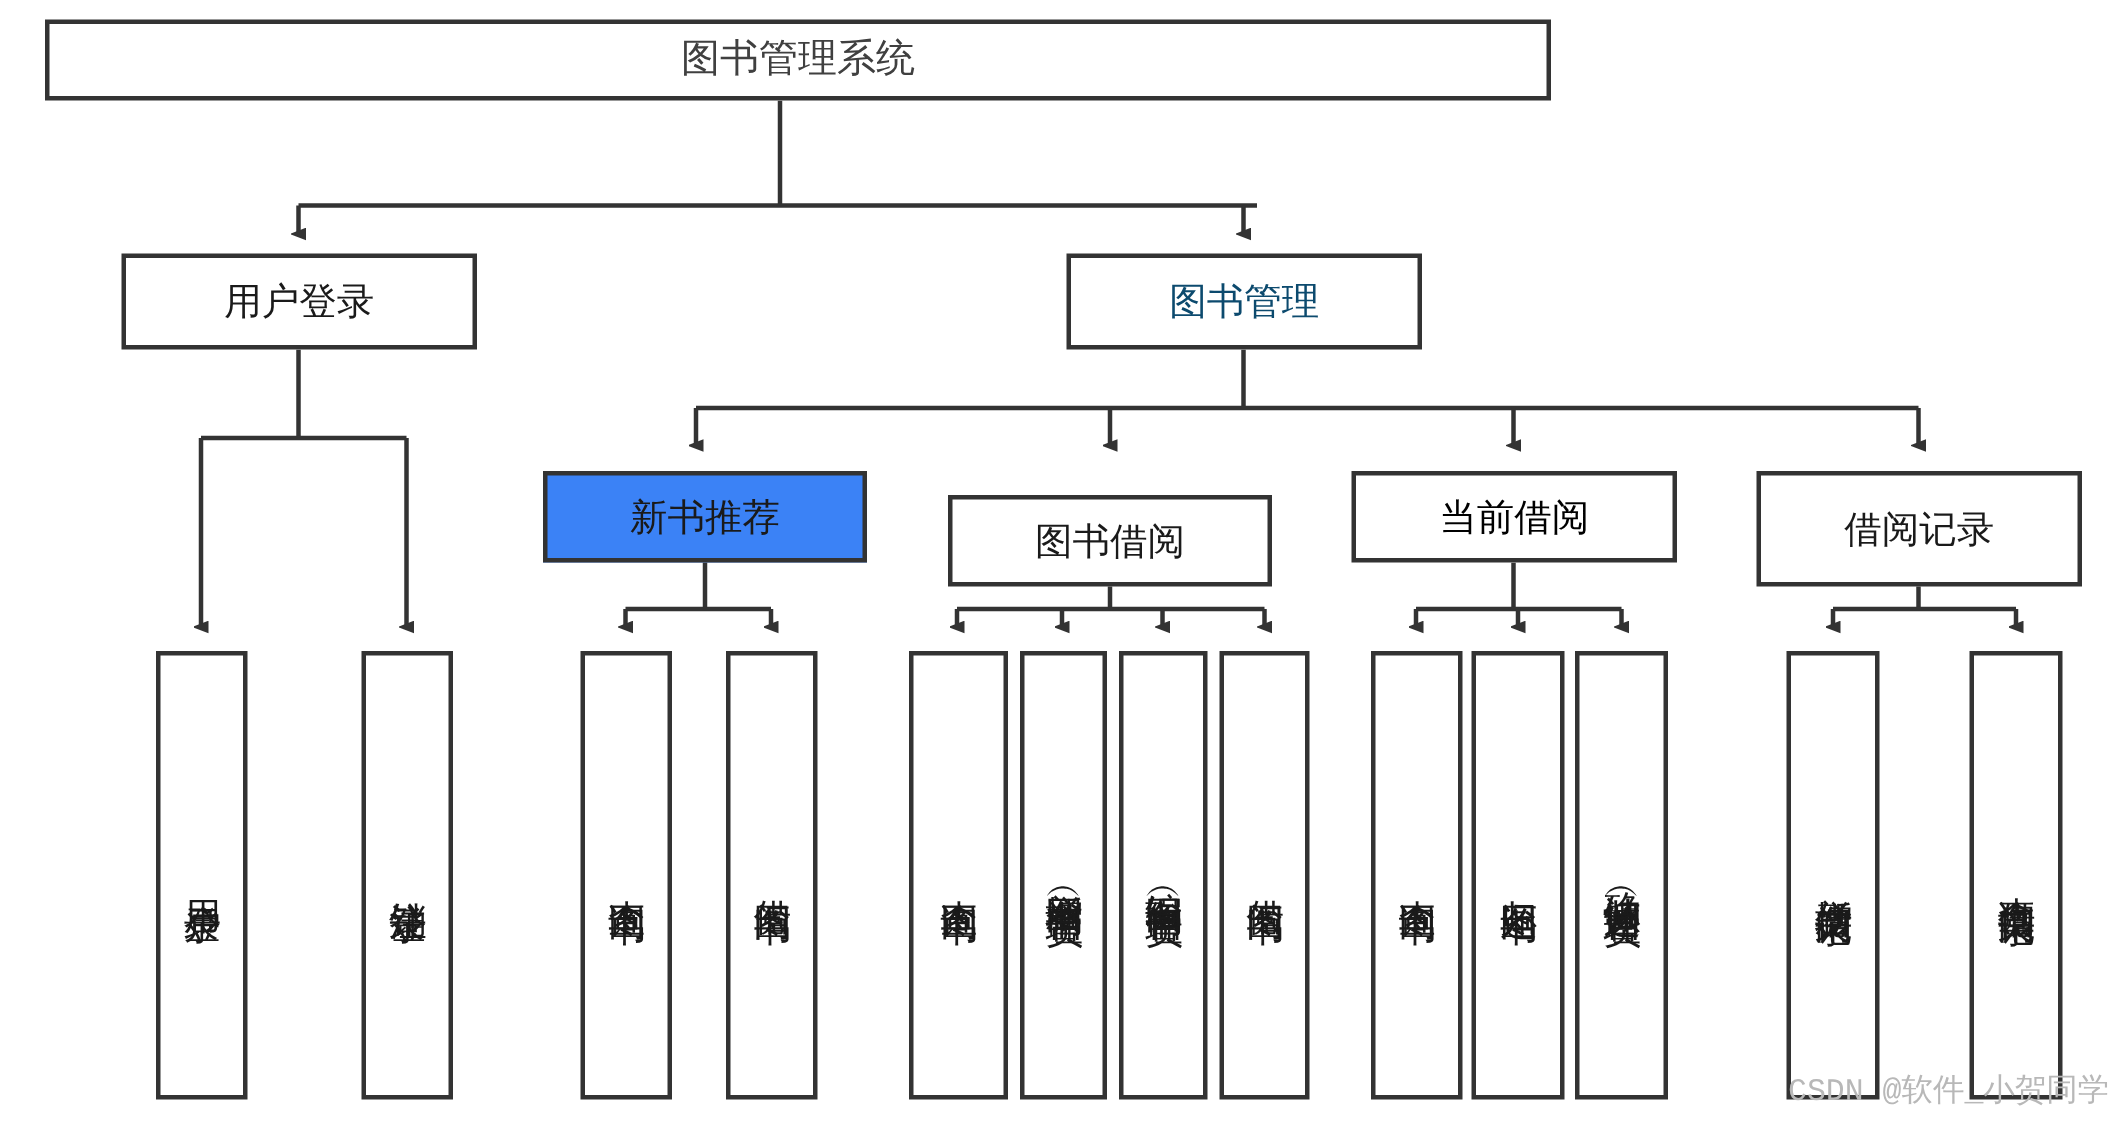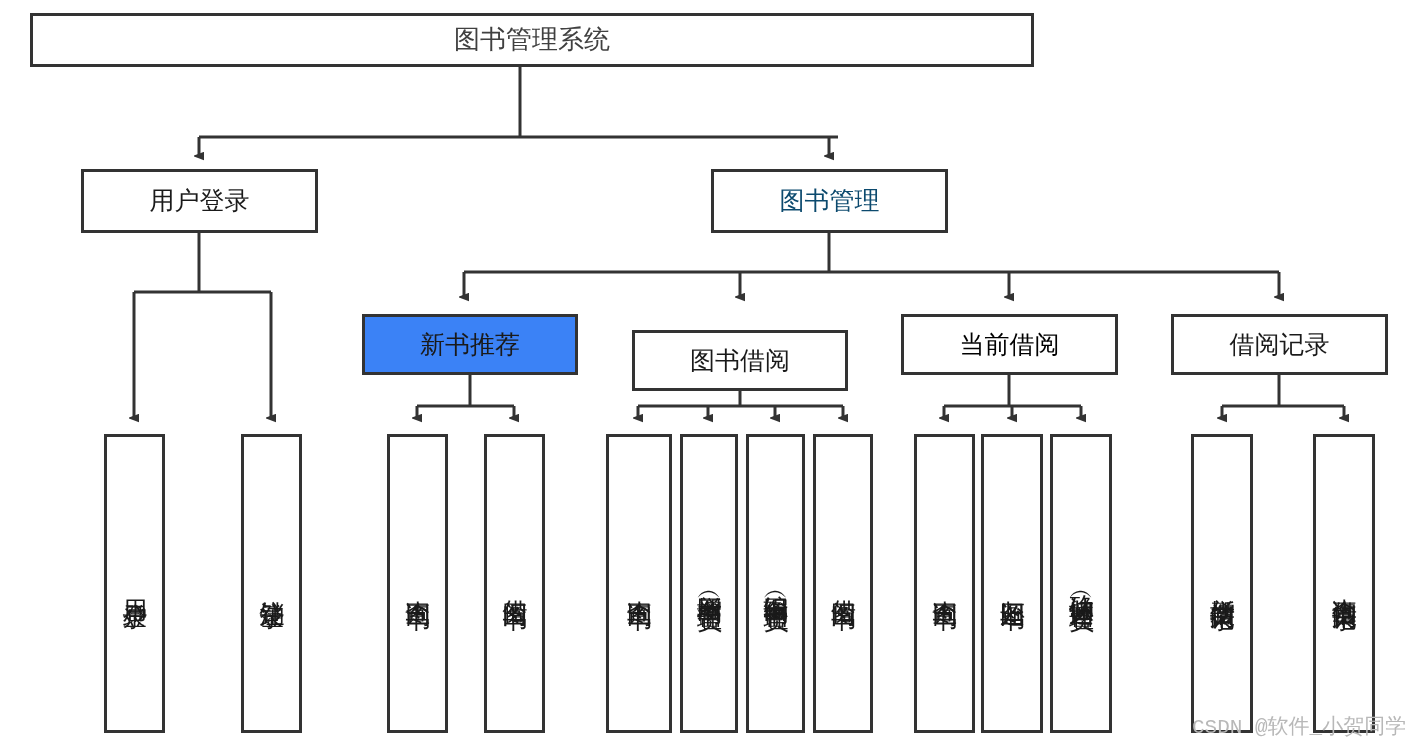--- a/index.html
+++ b/index.html
@@ -107,21 +107,21 @@
   </svg>
 
   <div class="node horiz root" style="left: 30px; top: 13px; width: 1004px; height: 54px; border-color: rgb(51, 51, 51); background: rgb(255, 255, 255); color: #404040;">图书管理系统</div>
 
   <div class="node horiz" style="left: 81px; top: 169px; width: 237px; height: 64px; border-color: rgb(51, 51, 51); background: rgb(255, 255, 255); color: rgb(26, 26, 26);">用户登录</div>
   <div class="node horiz" style="left: 711px; top: 169px; width: 237px; height: 64px; border-color: rgb(51, 51, 51); background: rgb(255, 255, 255); color: #0c4a6e;">图书管理</div>
 
   <div class="node horiz" style="left: 362px; top: 314px; width: 216px; height: 61px; border-color: rgb(51, 51, 51); background: #3b82f6; color: rgb(26, 26, 26);">新书推荐</div>
   <div class="node horiz" style="left: 632px; top: 314px; width: 216px; height: 61px; border-color: rgb(51, 51, 51); background: rgb(255, 255, 255); color: rgb(26, 26, 26); margin-top: 16px;">图书借阅</div>
   <div class="node horiz" style="left: 901px; top: 314px; width: 217px; height: 61px; border-color: rgb(51, 51, 51); background: rgb(255, 255, 255); color: #000000;">当前借阅</div>
-  <div class="node horiz" style="left: 1171px; top: 314px; width: 217px; height: 61px; border-color: rgb(51, 51, 51); background: rgb(255, 255, 255); color: rgb(26, 26, 26);">借阅记录</div>
+  <div class="node horiz" style="left: 1171px; top: 314px; width: 217px; height: 77px; border-color: rgb(51, 51, 51); background: rgb(255, 255, 255); color: rgb(26, 26, 26);">借阅记录</div>
 
   <div class="node vert" style="left: 104px; top: 434px; width: 61px; height: 299px; border-color: rgb(51, 51, 51); background: rgb(255, 255, 255); color: rgb(26, 26, 26);">用户登录</div>
   <div class="node vert" style="left: 241px; top: 434px; width: 61px; height: 299px; border-color: rgb(51, 51, 51); background: rgb(255, 255, 255); color: rgb(26, 26, 26);">注销登录</div>
 
   <div class="node vert" style="left: 387px; top: 434px; width: 61px; height: 299px; border-color: rgb(51, 51, 51); background: rgb(255, 255, 255); color: rgb(26, 26, 26);">查询图书</div>
   <div class="node vert" style="left: 484px; top: 434px; width: 61px; height: 299px; border-color: rgb(51, 51, 51); background: rgb(255, 255, 255); color: rgb(26, 26, 26);">借阅图书</div>
 
   <div class="node vert" style="left: 606px; top: 434px; width: 66px; height: 299px; border-color: rgb(51, 51, 51); background: rgb(255, 255, 255); color: rgb(26, 26, 26);">查询图书</div>
   <div class="node vert" style="left: 680px; top: 434px; width: 58px; height: 299px; border-color: rgb(51, 51, 51); background: rgb(255, 255, 255); color: rgb(26, 26, 26);">新增图书（管理员）</div>
   <div class="node vert" style="left: 746px; top: 434px; width: 59px; height: 299px; border-color: rgb(51, 51, 51); background: rgb(255, 255, 255); color: rgb(26, 26, 26);">编辑图书（管理员）</div>

